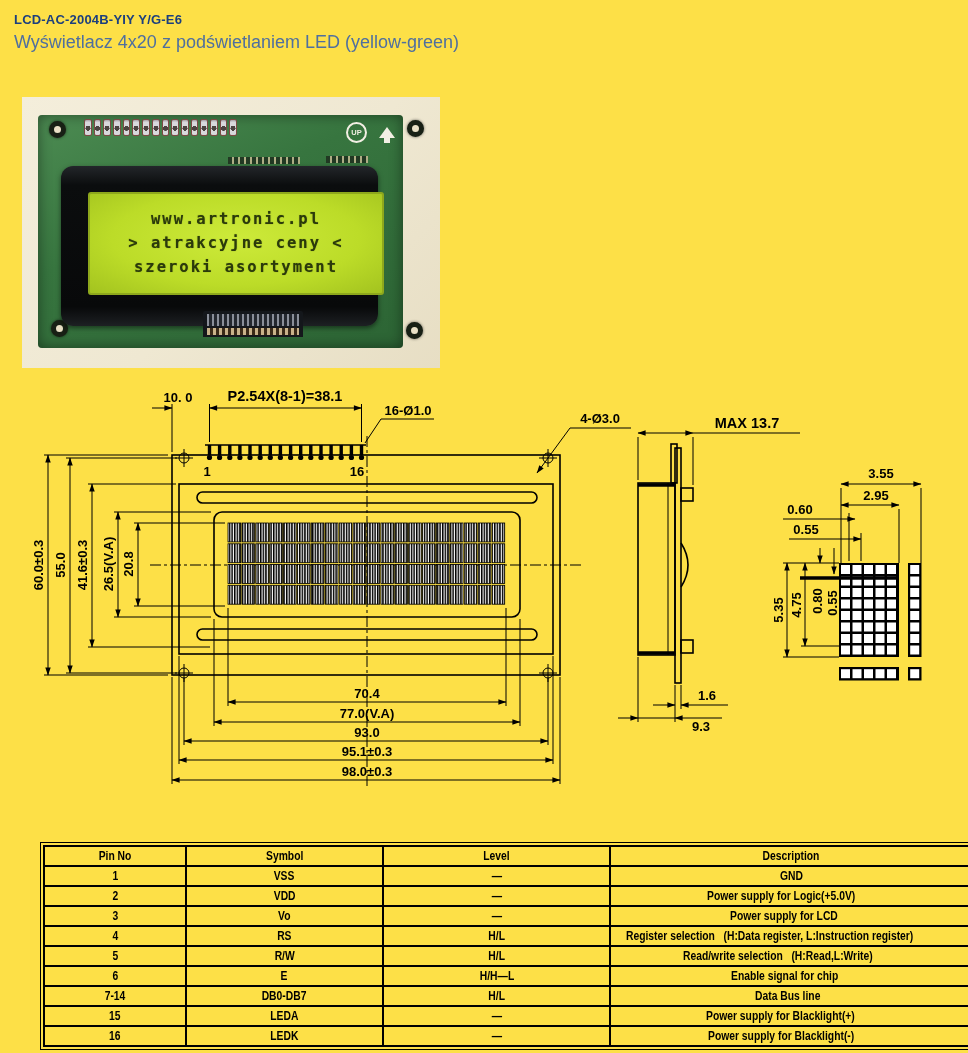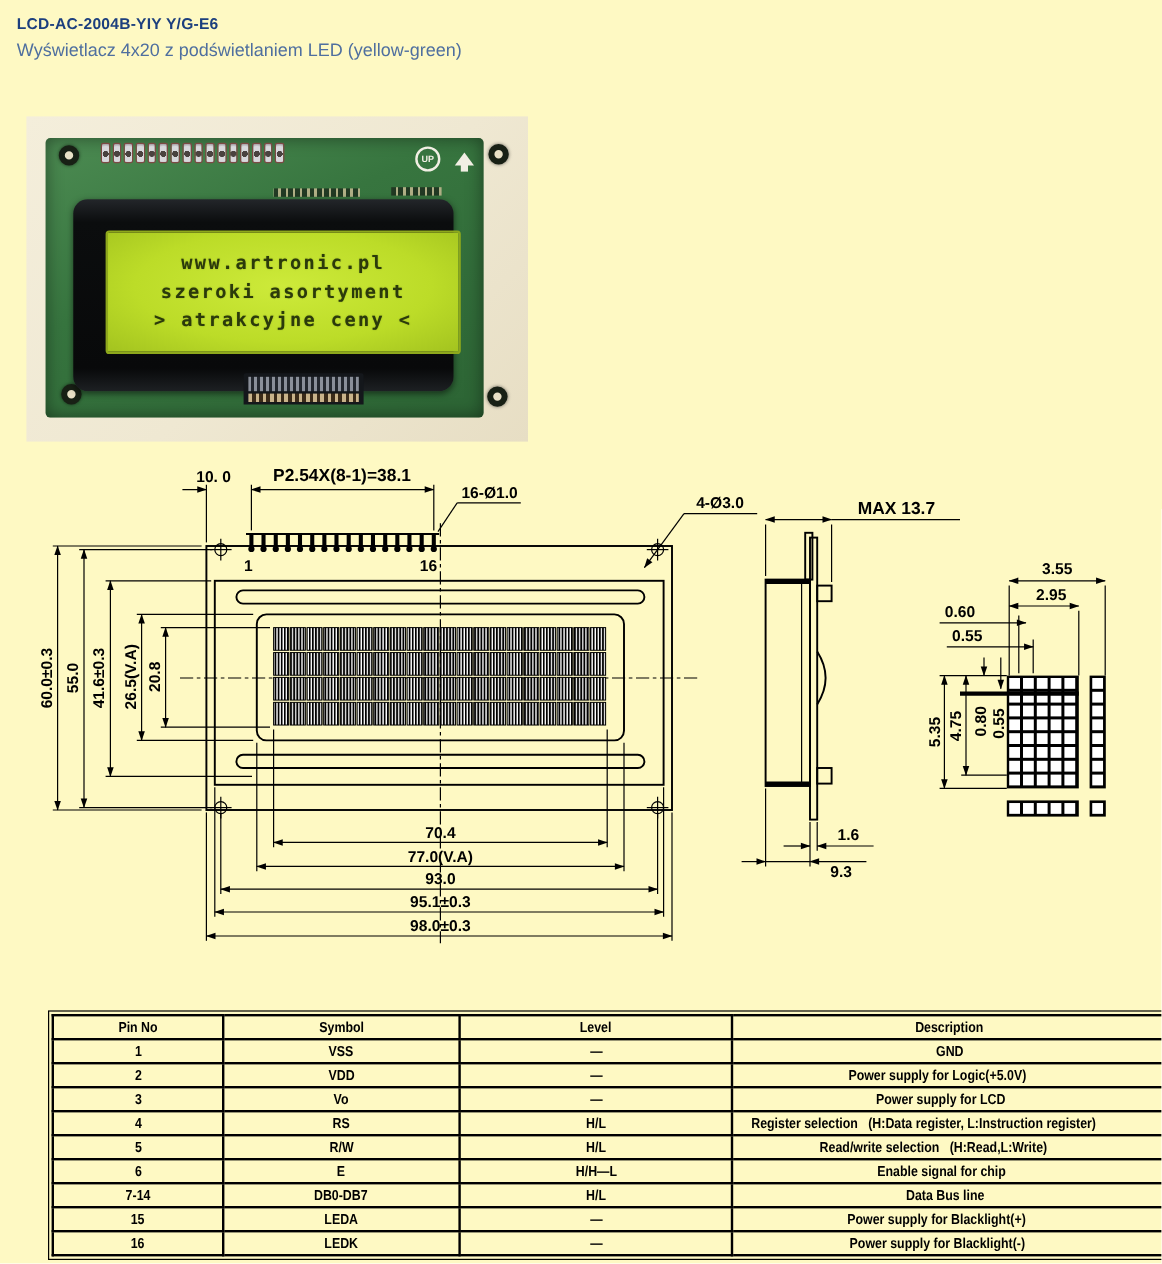--- a/index.html
+++ b/index.html
@@ -1,21 +1,21 @@
 <!DOCTYPE html>
 <html><head>
 <meta charset="utf-8">
 <style>
   html,body{margin:0;padding:0;background:#fff;}
-  .page{position:relative;width:968px;height:1053px;background:#fef9c3;overflow:hidden;
+  .page{position:relative;width:968px;height:1053px;background:#fde047;overflow:hidden;
         font-family:"Liberation Sans",sans-serif;}
   
   .hdr{position:absolute;left:14px;top:8px;}
   .title{font-size:13px;font-weight:bold;color:#1c3f7e;letter-spacing:.2px;line-height:23px;}
-  .sub{font-size:15px;color:#4f6f9f;line-height:23px;}
+  .sub{font-size:18px;color:#4f6f9f;line-height:23px;}
   
   .photo{position:absolute;left:22px;top:97px;width:418px;height:271px;
          background:linear-gradient(135deg,#f4eedb 0%,#efe8d2 55%,#e7dec4 100%);}
   .pcb{position:absolute;left:16px;top:18px;width:365px;height:233px;border-radius:4px;
        background:linear-gradient(155deg,#4c8b52 0%,#37753f 40%,#2c6434 100%);
        box-shadow:inset 0 0 14px rgba(0,0,0,.45);}
   .hole{position:absolute;width:17px;height:17px;border-radius:50%;background:#e9e0c6;
         border:5px solid #182015;box-sizing:border-box;box-shadow:0 0 3px rgba(0,0,0,.6);}
   .h-tl{left:11px;top:6px;} .h-tr{left:369px;top:5px;} .h-bl{left:13px;top:205px;} .h-br{left:368px;top:207px;}
   .pinrow{position:absolute;left:46px;top:4px;width:153px;height:17px;display:flex;gap:2px;}
@@ -102,22 +102,22 @@
         </div>
       <div class="padrow pr1"></div>
       <div class="padrow pr2"></div>
       <div class="up">
         <span class="upc">UP</span>
         <span class="uparrow"></span>
       </div>
       <div class="bezel">
         <div class="screen">
           <div class="lcdline">www.artronic.pl</div>
+          <div class="lcdline">&gt; atrakcyjne  ceny &lt;</div>
           <div class="lcdline">szeroki asortyment</div>
-          <div class="lcdline">&gt; atrakcyjne  ceny &lt;</div>
         </div>
       </div>
       <div class="conn"></div>
     </div>
   </div>
 
   <svg class="drawing" viewBox="0 0 968 447">
     <defs>
       <marker id="ar" viewBox="0 0 10 10" refX="9.5" refY="5" markerWidth="10" markerHeight="8" orient="auto-start-reverse">
           <path d="M0 1.6 L10 5 L0 8.4 z" fill="#000"></path>

